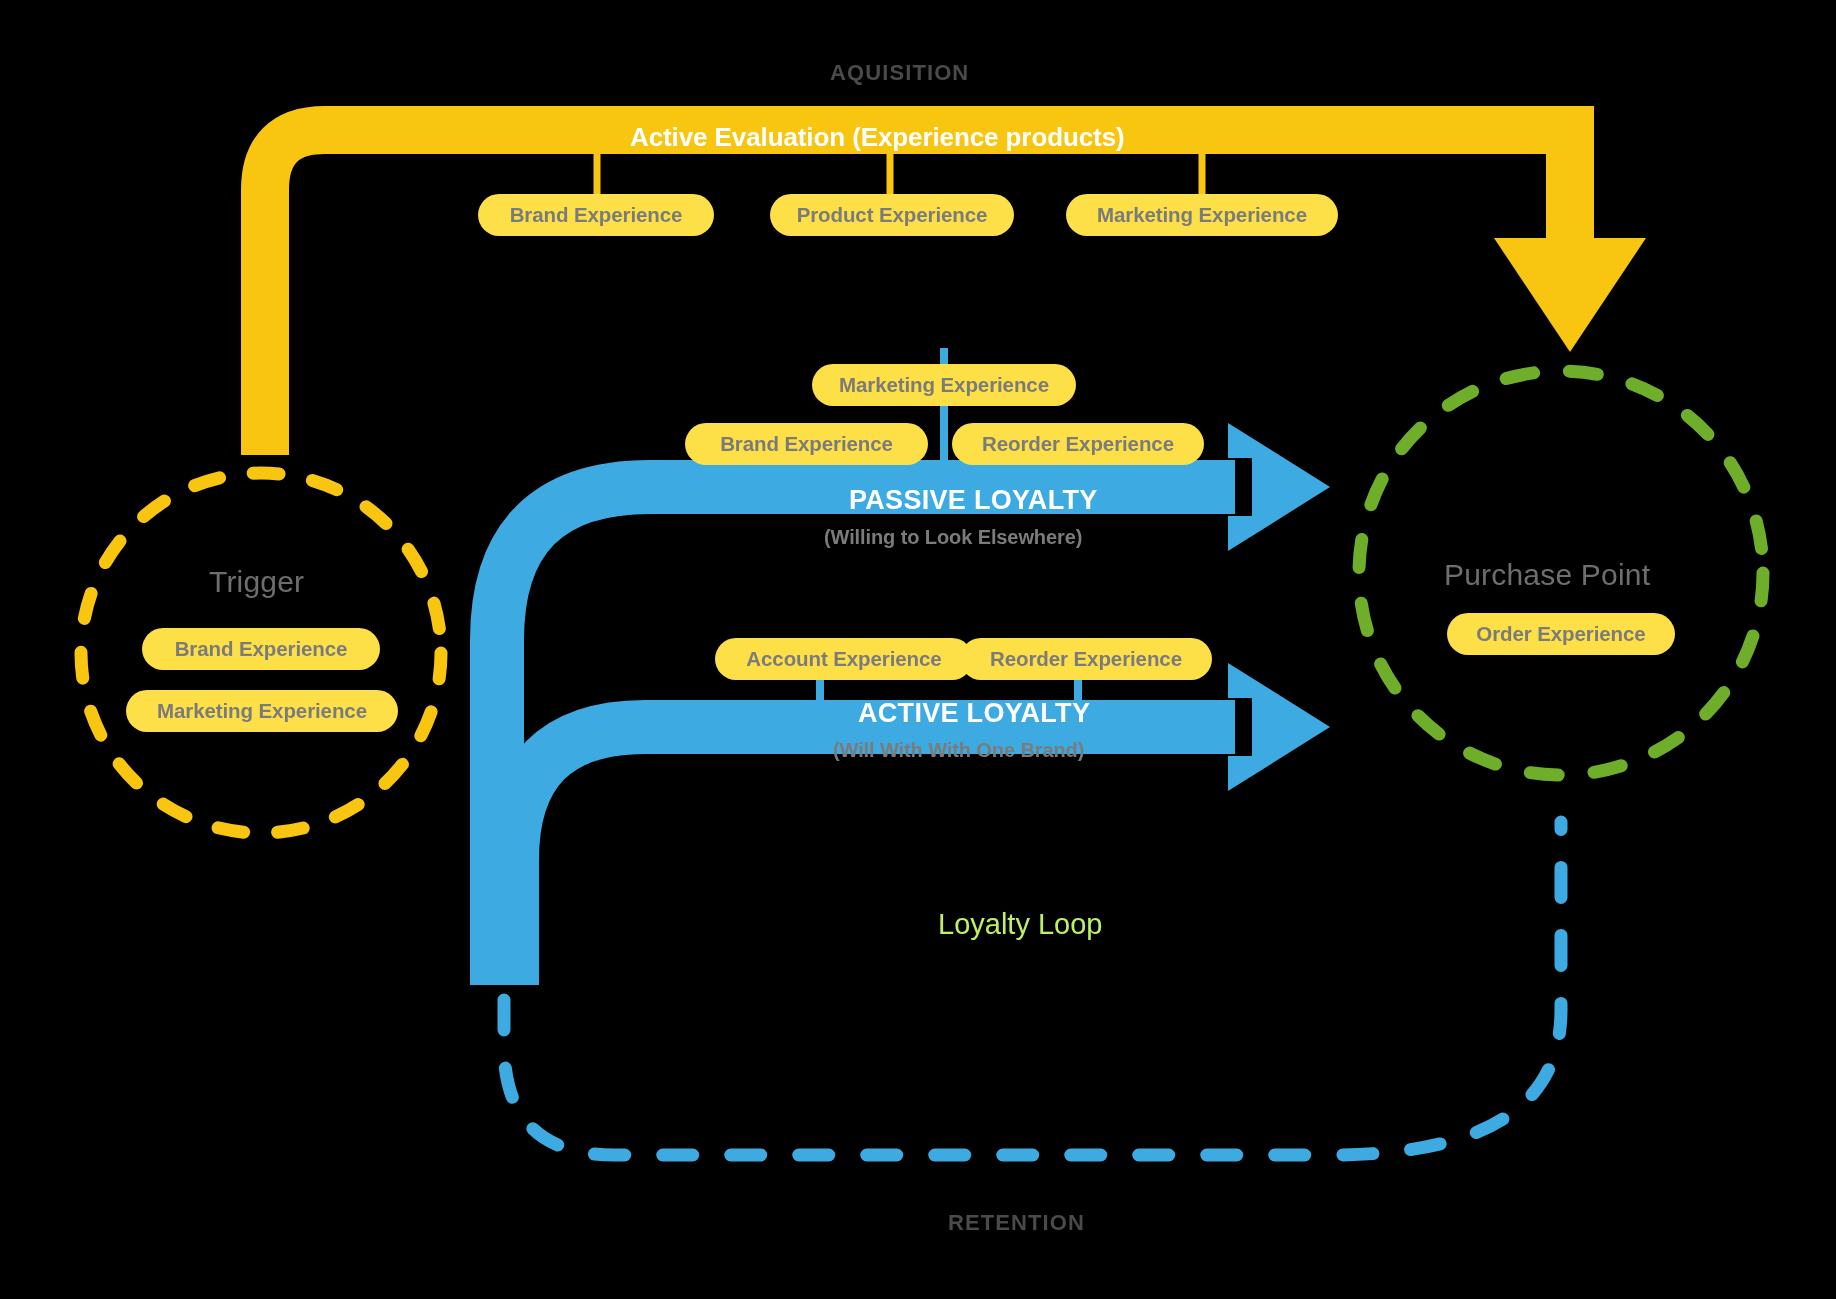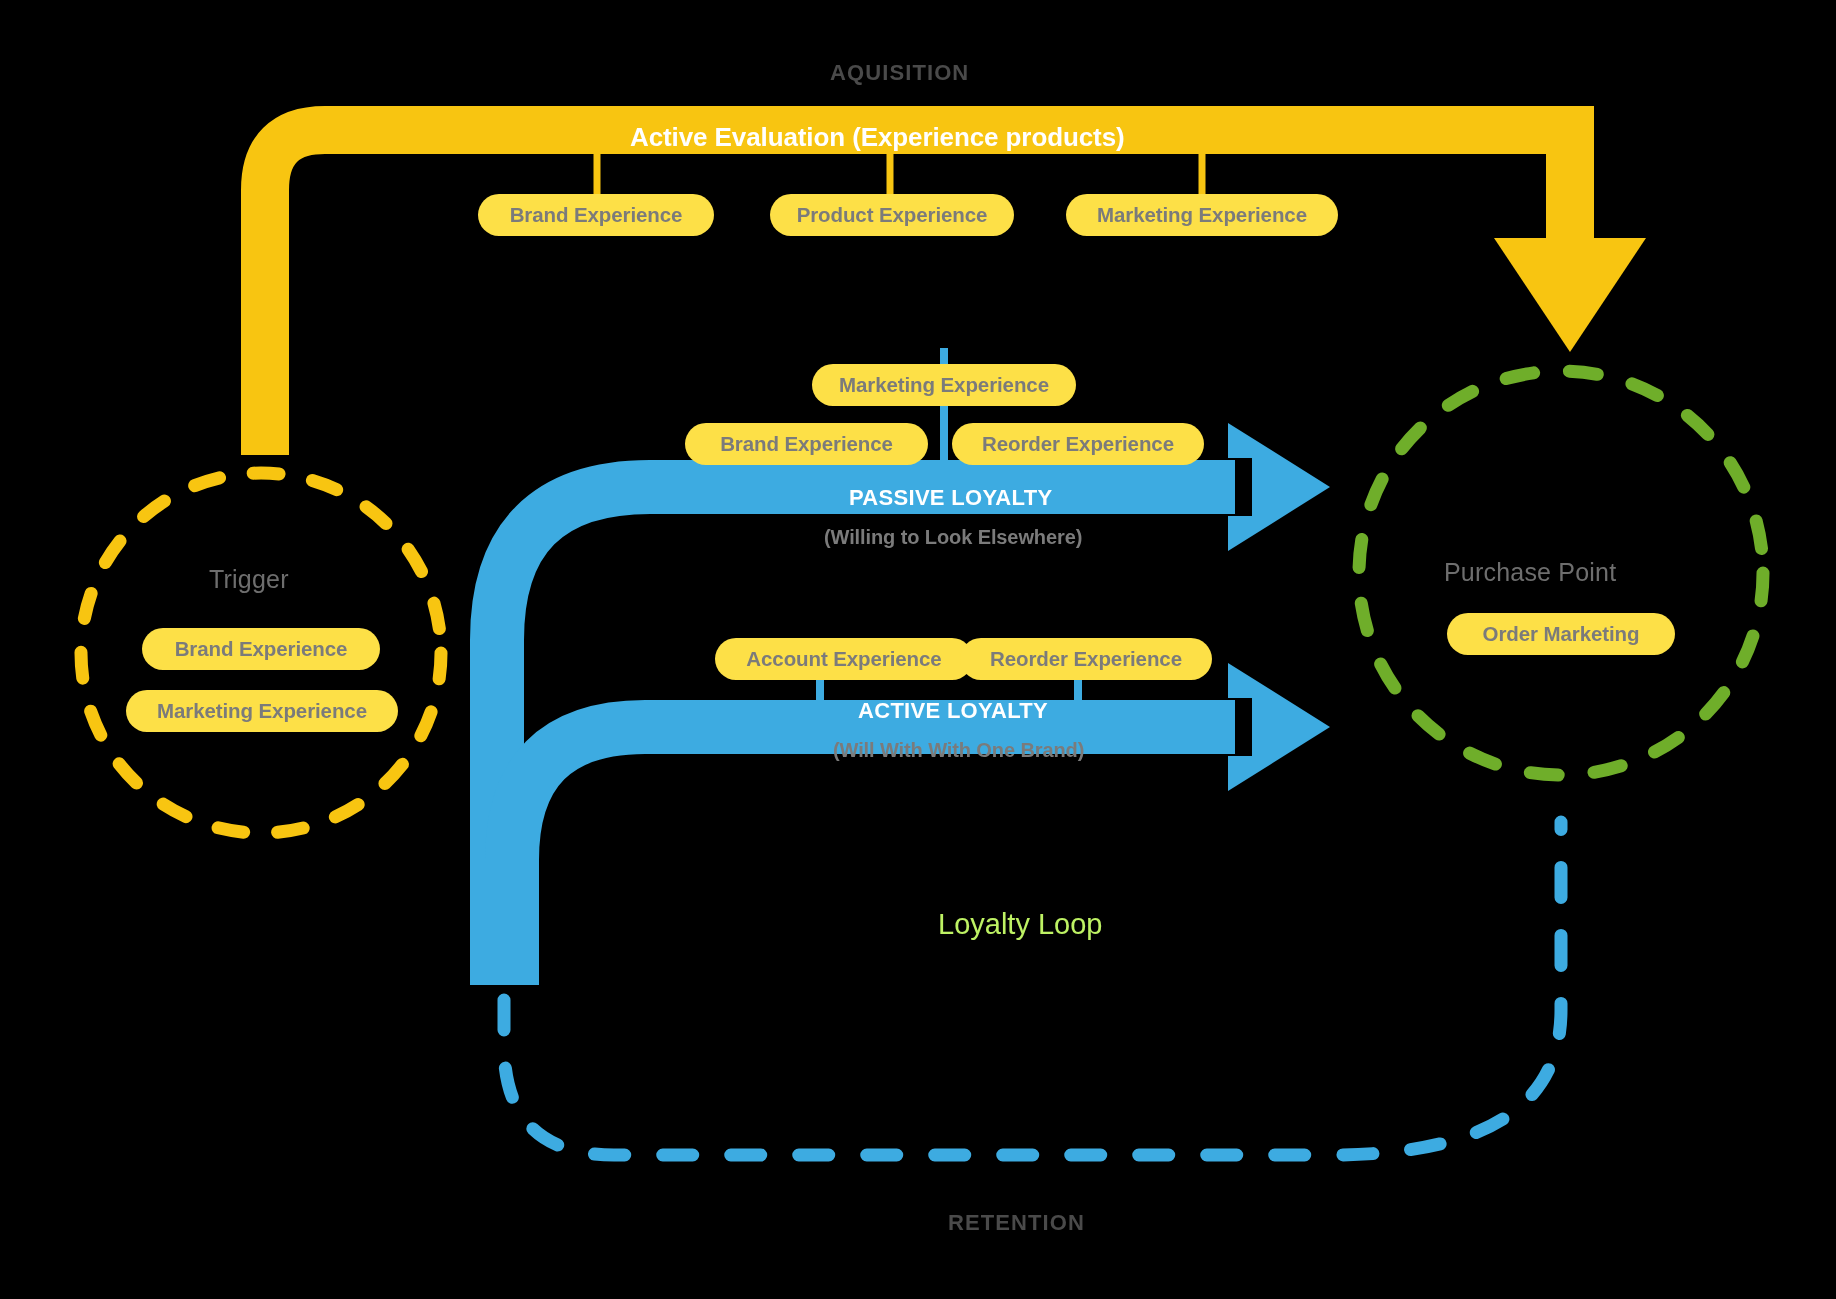--- a/index.html
+++ b/index.html
@@ -49,29 +49,29 @@
     position: absolute;
     color: #4a4a4a;
     font-size: 22px;
     font-weight: bold;
     letter-spacing: 1.1px;
     white-space: nowrap;
   }
   .circle-label {
     position: absolute;
     color: #6e6e6e;
-    font-size: 25px;
+    font-size: 30px;
     font-weight: normal;
     white-space: nowrap;
     letter-spacing: 0.2px;
   }
   .band-title {
     position: absolute;
     color: #ffffff;
-    font-size: 22px;
+    font-size: 27px;
     font-weight: bold;
     white-space: nowrap;
     letter-spacing: 0.3px;
     line-height: 1;
   }
   .band-sub {
     position: absolute;
     color: #7b7b7b;
     font-size: 20px;
     font-weight: bold;
@@ -180,18 +180,18 @@
   <div class="band-title" style="left:849px; top:487px;">PASSIVE LOYALTY</div>
   <div class="band-sub" style="left:824px; top:527px;">(Willing to Look Elsewhere)</div>
 
   <div class="pill" style="left:715px; top:638px; width:258px;">Account Experience</div>
   <div class="pill" style="left:960px; top:638px; width:252px;">Reorder Experience</div>
 
   <div class="band-title" style="left:858px; top:700px;">ACTIVE LOYALTY</div>
   <div class="band-sub" style="left:833px; top:740px;">(Will With With One Brand)</div>
 
   <div class="circle-label" style="left:1444px; top:558px;">Purchase Point</div>
-  <div class="pill" style="left:1447px; top:613px; width:228px;">Order Marketing</div>
+  <div class="pill" style="left:1447px; top:613px; width:228px;">Order Experience</div>
 
   <div class="loop-label" style="left:938px; top:908px;">Loyalty Loop</div>
   <div class="section-title" style="left:948px; top:1210px;">RETENTION</div>
 
 </div>
 
 </body></html>

